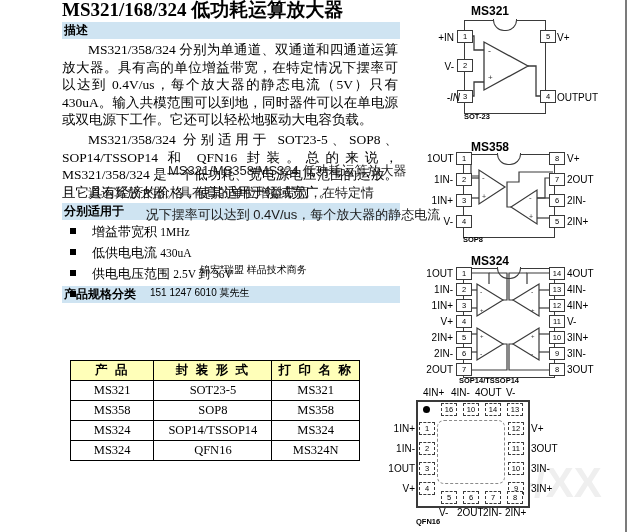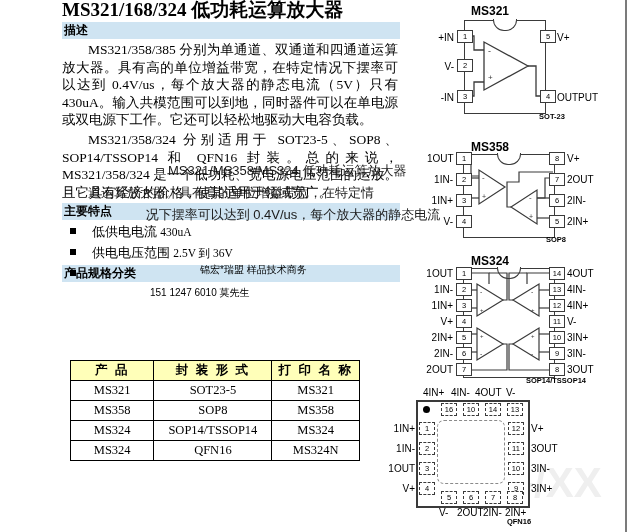--- a/index.html
+++ b/index.html
@@ -89,22 +89,22 @@
     color:#efefef;white-space:nowrap;
   }
 
   
   .pkg{position:absolute;}
   .pkg .pname{
     text-align:center;font-family:"Liberation Sans", sans-serif;
     font-weight:bold;font-size:12px;line-height:14px;
   }
   .pkg .pfoot{
-    text-align:center;font-family:"Liberation Sans", sans-serif;
-    font-weight:bold;font-size:7.5px;line-height:10px;margin-left:48px;
+    text-align:left;font-family:"Liberation Sans", sans-serif;
+    font-weight:bold;font-size:7.5px;line-height:10px;
   }
   .body-box{position:absolute;border:1.4px solid #3a3a3a;background:#fff;}
   .notch{
     position:absolute;width:22px;height:11px;border:1.4px solid #3a3a3a;border-top:none;
     border-radius:0 0 11px 11px;background:#fff;
   }
   .pin{
     position:absolute;border:1px solid #3a3a3a;background:#fff;
     font-family:"Liberation Sans", sans-serif;font-size:7.5px;line-height:11px;
     text-align:center;width:14px;height:11px;
@@ -125,27 +125,28 @@
 <div id="page">
 
   <div class="page-rule"></div>
 
   <div class="left-col">
 
     <h1 class="doc-title">MS321/168/324 低功耗运算放大器</h1>
 
     <div class="band wide">描述</div>
 
-    <p class="para"><span class="ind"></span><span>MS321/358/385 分别为单通道、双通道和四通道运算放大器。具有高的单位增益带宽，在特定情况下摆率可以达到 0.4V/us，每个放大器的静态电流（5V）只有 430uA。输入共模范围可以到地，同时器件可以在单电源或双电源下工作。它还可以轻松地驱动大电容负载。</span></p>
+    <p class="para"><span class="ind"></span><span>MS321/358/324 分别为单通道、双通道和四通道运算放大器。具有高的单位增益带宽，在特定情况下摆率可以达到 0.4V/us，每个放大器的静态电流（5V）只有 430uA。输入共模范围可以到地，同时器件可以在单电源或双电源下工作。它还可以轻松地驱动大电容负载。</span></p>
 
     <p class="para"><span class="ind"></span><span>MS321/358/324 分别适用于 SOT23-5、SOP8、SOP14/TSSOP14 和 QFN16 封装。总的来说，MS321/358/324 是一个低功耗、宽电源电压范围的运放。且它具有经济的价格，使其适用于领域宽广。</span></p>
 
-    <div class="band wide" style="margin-top:2px;">主要特点</div>
+    <div class="band wide" style="margin-top:2px;">分别适用于</div>
 
     <ul class="feat">
+      <li><span class="sq"></span><span>增益带宽积 </span><span class="sm">1MHz</span></li>
       <li><span class="sq"></span><span>低供电电流 </span><span class="sm">430uA</span></li>
       <li><span class="sq"></span><span>供电电压范围 </span><span class="sm">2.5V 到 36V</span></li>
       <li><span class="sq"></span></li>
     </ul>
 
     <div class="band wide" style="margin-top:2px;">产品规格分类</div>
   </div>
 
   <div class="tbl-wrap">
     <table class="spec">
@@ -211,21 +212,21 @@
       <polyline points="64,46 72,46 72,76 80,76" fill="none" stroke="#3a3a3a" stroke-width="1.3"></polyline>
     </svg>
 
     <div class="pin" style="left:27px;top:26px;">1</div>
     <div class="plab r" style="left:2px;top:29px;width:22px;">+IN</div>
 
     <div class="pin" style="left:27px;top:55px;">2</div>
     <div class="plab r" style="left:2px;top:58px;width:22px;">V-</div>
 
     <div class="pin" style="left:27px;top:86px;">3</div>
-    <div class="plab r" style="left:2px;top:89px;width:22px;">-IN</div>
+    <div class="plab r" style="left:8px;top:89px;width:22px;font-style:italic;">-IN</div>
 
     <div class="pin" style="left:110px;top:26px;">5</div>
     <div class="plab" style="left:127px;top:29px;">V+</div>
 
     <div class="pin" style="left:110px;top:86px;">4</div>
     <div class="plab" style="left:127px;top:89px;">OUTPUT</div>
 
     <div class="pfoot" style="left:34px;top:108px;width:80px;position:absolute;">SOT-23</div>
   </div>
 

